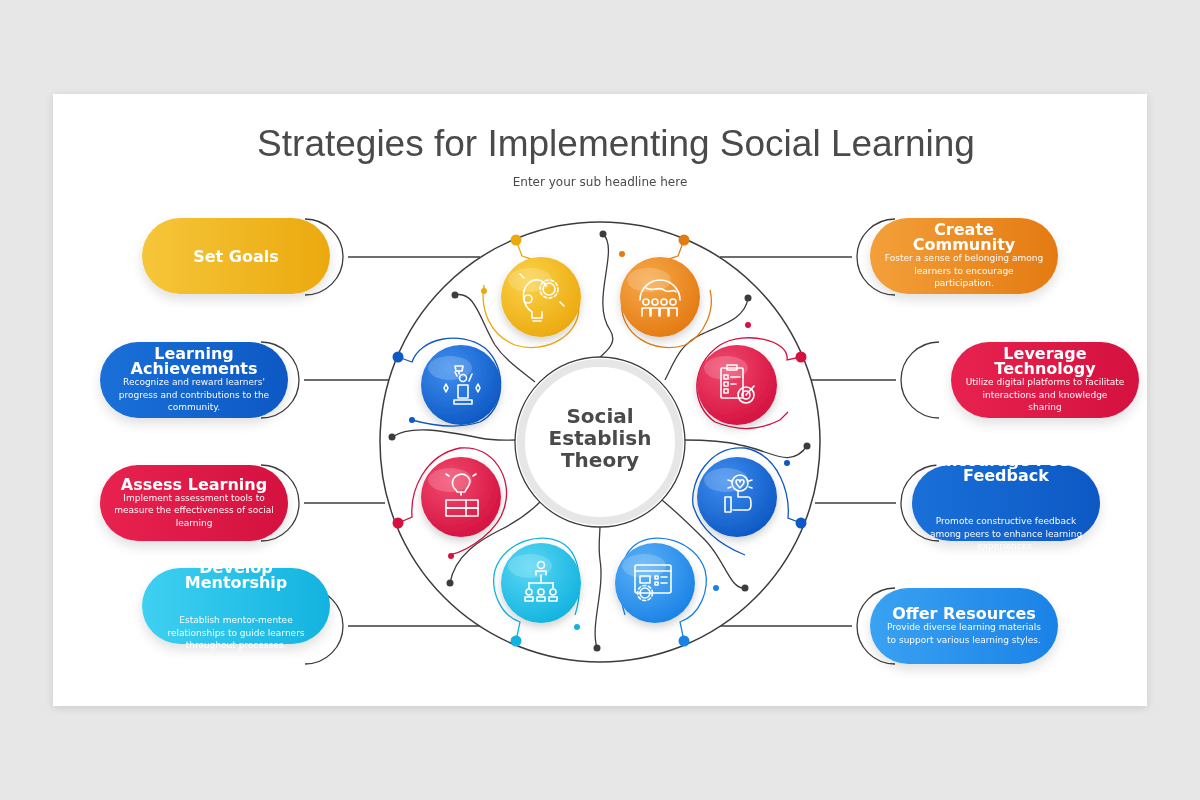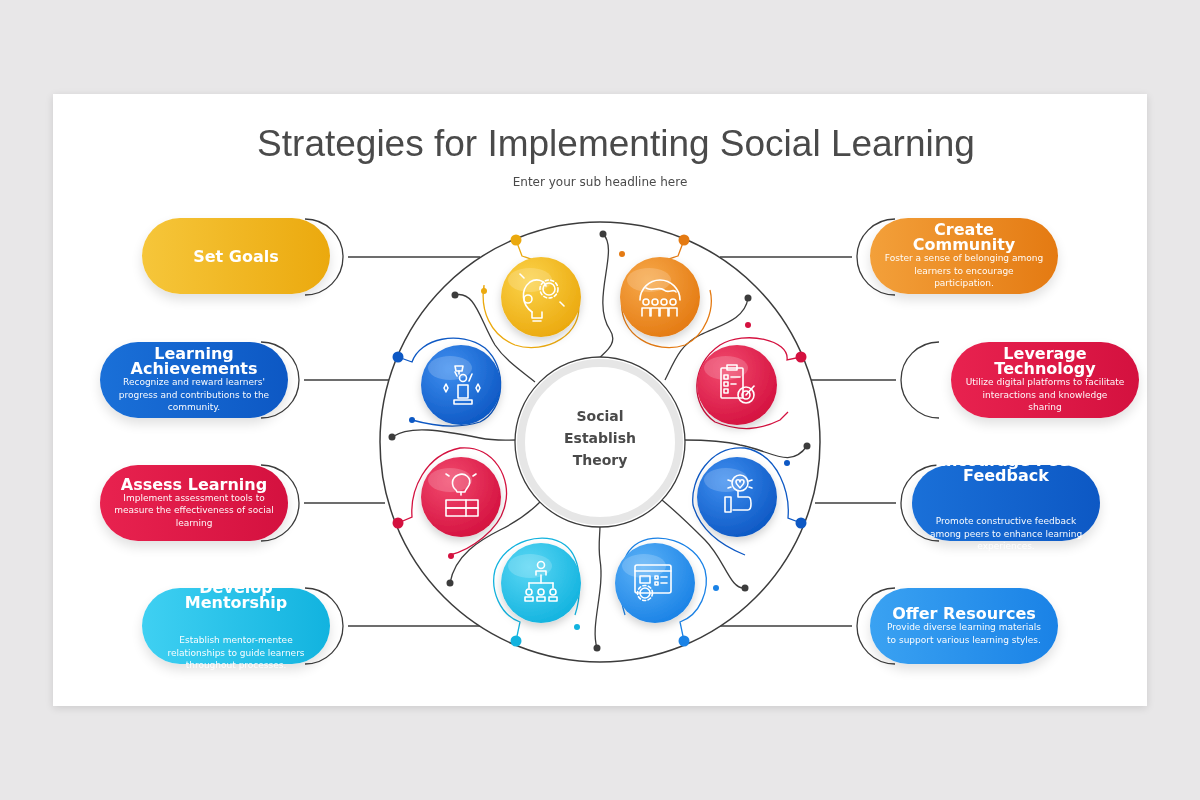--- a/index.html
+++ b/index.html
@@ -61,21 +61,21 @@
     font-size: 9px;
     line-height: 12.5px;
     opacity: 0.97;
   }
   .center-label {
     position: absolute;
     left: 530px; top: 405px; width: 140px;
     text-align: center;
     font-family: "DejaVu Sans", sans-serif;
     font-weight: bold;
-    font-size: 14px;
+    font-size: 20px;
     line-height: 22px;
     color: #4a4a4a;
   }
 </style>
 </head>
 <body>
 
 <div class="slide"></div>
 
 <div class="title">Strategies for Implementing Social Learning</div>
@@ -323,21 +323,21 @@
 <div class="capsule" style="left:100px; top:342px; width:188px; background:linear-gradient(90deg,#1a70d8,#0d58c4);">
   <div class="cap-title">Learning Achievements</div>
   <div class="cap-desc">Recognize and reward learners' progress and contributions to the community.</div>
 </div>
 
 <div class="capsule" style="left:100px; top:465px; width:188px; background:linear-gradient(90deg,#e8224f,#d4113f);">
   <div class="cap-title">Assess Learning</div>
   <div class="cap-desc">Implement assessment tools to measure the effectiveness of social learning</div>
 </div>
 
-<div class="capsule" style="left:142px; top:588px; width:188px; background:linear-gradient(90deg,#3fd0f2,#12b3df);gap:24px;">
+<div class="capsule" style="left:142px; top:568px; width:188px; background:linear-gradient(90deg,#3fd0f2,#12b3df);gap:24px;">
   <div class="cap-title">Develop Mentorship</div>
   <div class="cap-desc">Establish mentor-mentee relationships to guide learners throughout processes.</div>
 </div>
 
 <div class="capsule" style="left:870px; top:218px; width:188px; background:linear-gradient(90deg,#f3a03a,#e47a12);">
   <div class="cap-title">Create Community</div>
   <div class="cap-desc">Foster a sense of belonging among learners to encourage participation.</div>
 </div>
 
 <div class="capsule" style="left:951px; top:342px; width:188px; background:linear-gradient(90deg,#e8224f,#d4113f);align-items:center;">

